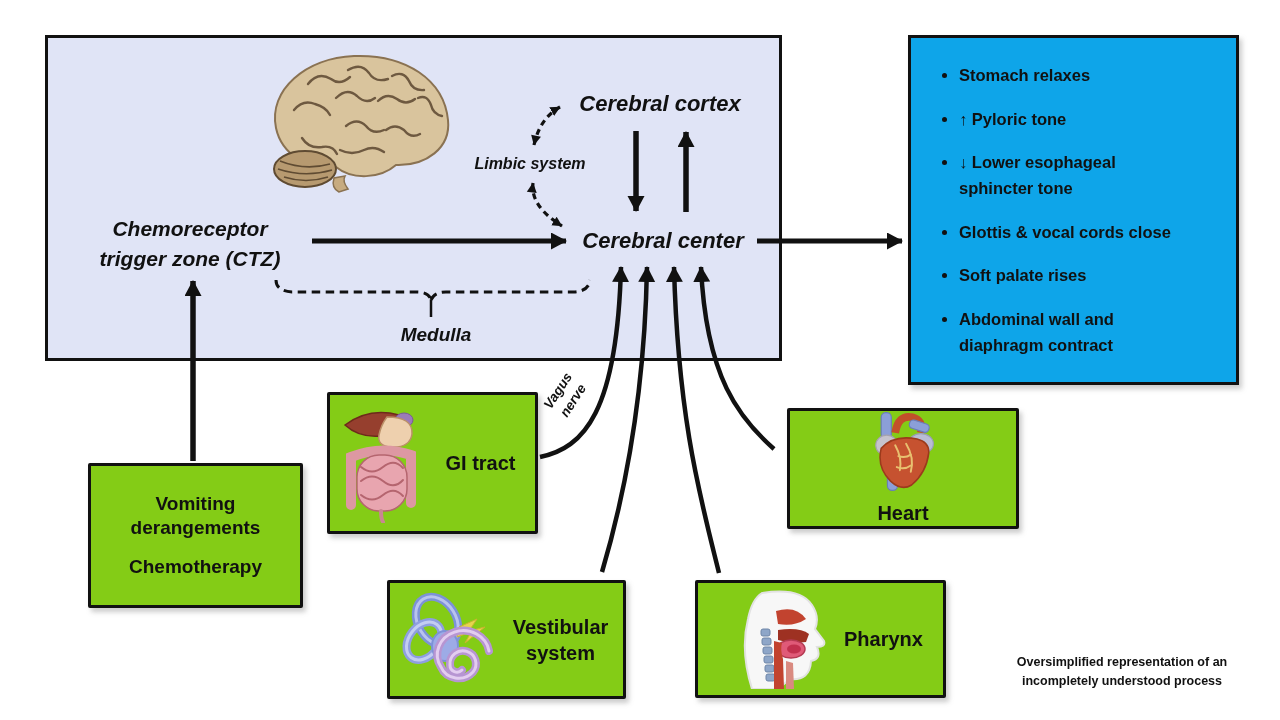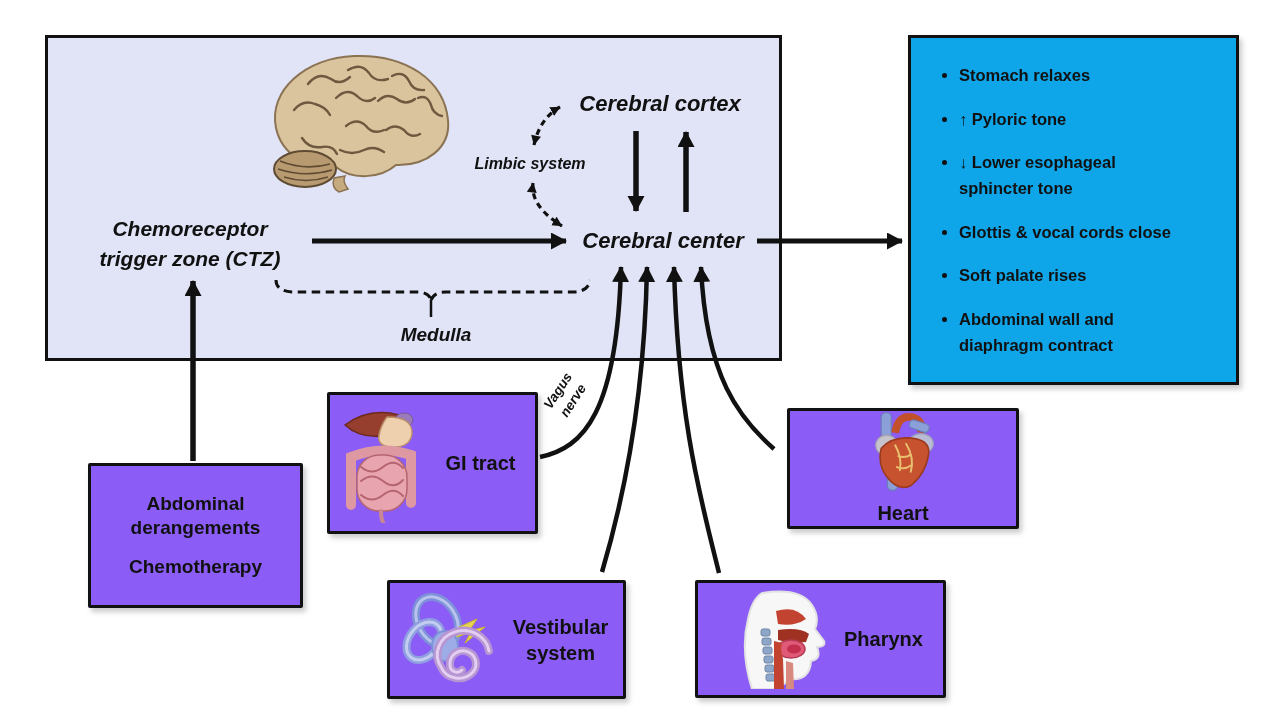--- a/index.html
+++ b/index.html
@@ -16,21 +16,21 @@
   #effects-box{
     left:908px;top:35px;width:325px;height:344px;
     background:#0ea5e9;border:3px solid #111;
     box-shadow:3px 4px 5px rgba(110,110,110,.35);
   }
   #effects-box ul{margin:24px 0 0 0;padding:0 8px 0 48px;list-style:disc;}
   #effects-box li{
     font-size:16.5px;font-weight:bold;line-height:26px;margin-bottom:17.5px;
   }
   .obox{
-    background:#8b5cf6;border:3px solid #111;border-radius:2px;
+    background:#84cc16;border:3px solid #111;border-radius:2px;
     box-shadow:3px 4px 5px rgba(110,110,110,.35);
     display:flex;align-items:center;justify-content:center;
   }
   .obox .lbl{font-size:20px;font-weight:bold;text-align:center;line-height:1.3;}
   
   .rlabel{
     font-weight:bold;font-style:italic;text-align:center;white-space:nowrap;
     transform:translate(-50%,-50%);
   }
   #caption{
@@ -110,21 +110,21 @@
         </li>
       <li>
         <div>Abdominal wall and</div>
           <div>diaphragm contract</div>
         </li>
     </ul>
   </div>
 
   <div class="abs obox" id="metabolic-box">
     <div class="inner">
-      <div>Abdominal derangements</div>
+      <div>Vomiting derangements</div>
       <div>Chemotherapy</div>
     </div>
   </div>
 
   <div class="abs obox" id="gi-box">
     <svg width="92" height="120" viewBox="0 0 92 120">
       <path d="M8,22 Q32,4 62,12 Q60,26 44,33 Q22,35 8,22 Z" fill="#963f2e" stroke="#6d2a1b" stroke-width="1.5"></path>
       <ellipse cx="67" cy="17" rx="9" ry="7" fill="#9b7bb8" stroke="#7a5a96"></ellipse>
       <path d="M50,14 Q76,14 75,31 Q73,45 54,44 Q40,43 42,32 Q44,22 50,14 Z" fill="#eed0ae" stroke="#bb9068" stroke-width="1.5"></path>
       <path d="M14,102 L14,54 Q44,42 74,52 L74,100" fill="none" stroke="#dd98a2" stroke-width="10" stroke-linecap="round"></path>
@@ -190,20 +190,21 @@
       <g fill="none" stroke="#e8c070" stroke-width="2.5" stroke-linecap="round">
         <path d="M40,44 q9,16 6,32"></path>
         <path d="M54,42 q11,18 6,36"></path>
         <path d="M44,58 q9,3 16,-2"></path>
         <path d="M42,72 q10,4 18,-2"></path>
       </g>
     </svg>
     <div class="lbl">Heart</div>
   </div>
 
+  <div class="abs" id="caption">Oversimplified representation of an incompletely understood process</div>
 
   <svg class="abs" id="arrow-layer" width="1280" height="720" viewBox="0 0 1280 720">
     <defs>
       <marker id="mA" markerUnits="userSpaceOnUse" markerWidth="22" markerHeight="20" refX="15" refY="8.5" orient="auto">
         <path d="M0,0 L16,8.5 L0,17 Z" fill="#111"></path>
       </marker>
       <marker id="mB" markerUnits="userSpaceOnUse" markerWidth="14" markerHeight="12" refX="9.5" refY="5" orient="auto">
         <path d="M0,0 L10,5 L0,10 Z" fill="#111"></path>
       </marker>
       <marker id="mBrev" markerUnits="userSpaceOnUse" markerWidth="14" markerHeight="12" refX="0.5" refY="5" orient="auto">

